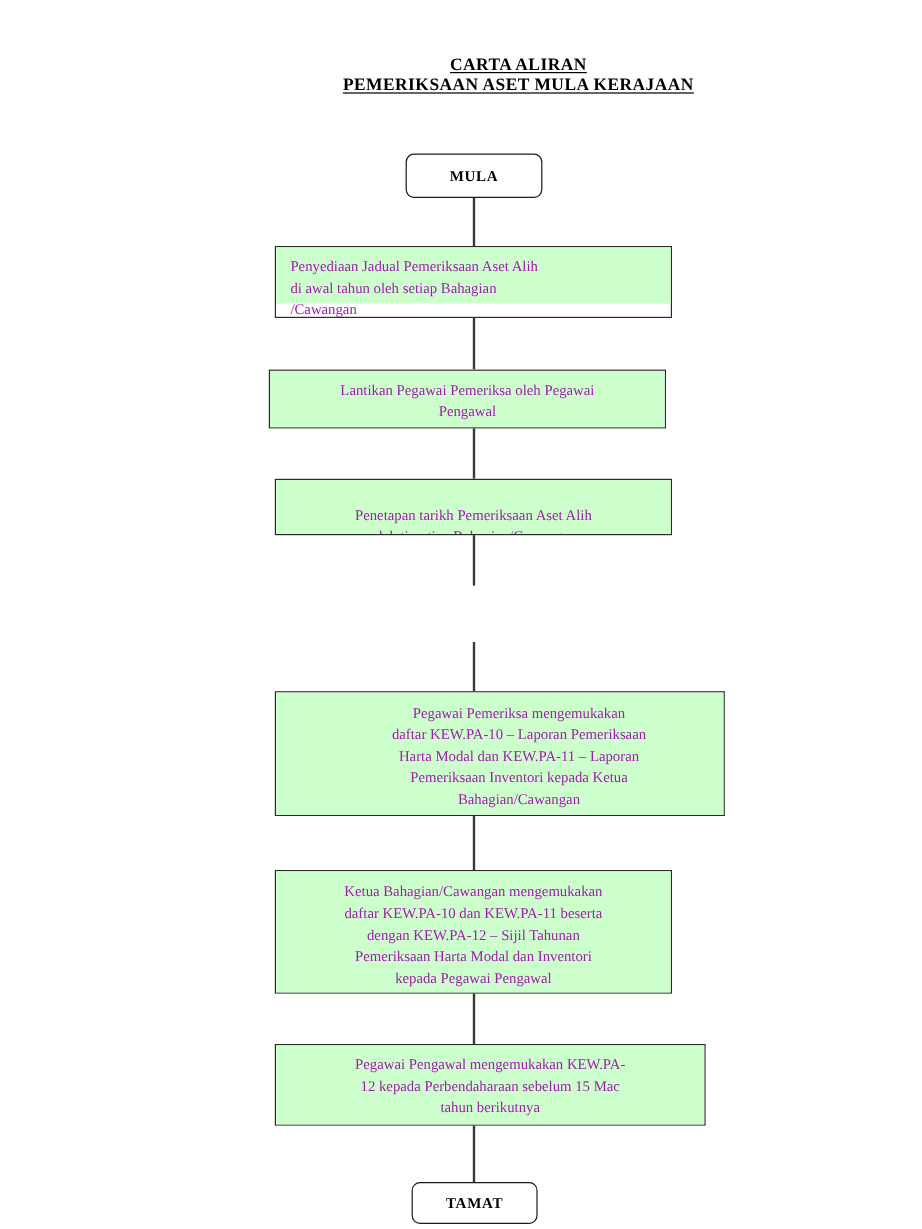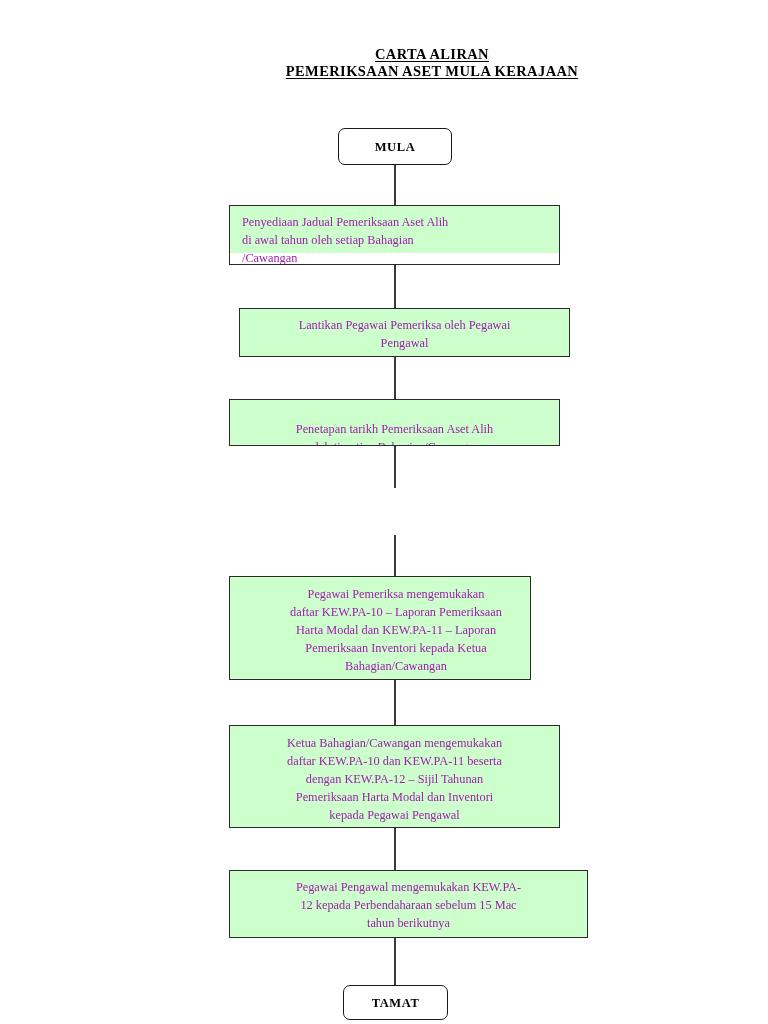--- a/index.html
+++ b/index.html
@@ -122,40 +122,40 @@
 
   <div class="node-process" style="left:229px; top:205px; width:331px; height:60px;">
     <div class="node-fill" style="height:47px;"></div>
     <span class="node-text align-left" style="display:block; padding-top:7px;">Penyediaan Jadual Pemeriksaan Aset Alih
 di awal tahun oleh setiap Bahagian
 /Cawangan</span>
   </div>
 
   <div class="connector" style="top:265px; height:43px;"></div>
 
-  <div class="node-process" style="left:239px; top:308px; width:331px; height:49px;">
+  <div class="node-process" style="left:224px; top:308px; width:331px; height:49px;">
     <div class="node-fill" style="height:49px;"></div>
     <span class="node-text align-center" style="display:block; padding-top:7px;">Lantikan Pegawai Pemeriksa oleh Pegawai
 Pengawal</span>
   </div>
 
   <div class="connector" style="top:357px; height:42px;"></div>
 
   <div class="node-process" style="left:229px; top:399px; width:331px; height:47px;">
     <div class="node-fill" style="height:47px;"></div>
     <span class="node-text align-center" style="display:block; padding-top:20px;">Penetapan tarikh Pemeriksaan Aset Alih
       oleh tiap-tiap Bahagian/Cawangan</span>
   </div>
 
   <div class="connector" style="top:446px; height:42px;"></div>
 
 
   <div class="connector" style="top:535px; height:41px;"></div>
 
-  <div class="node-process" style="left:229px; top:576px; width:302px; height:104px;padding-left:32px;">
+  <div class="node-process" style="left:229px; top:576px; width:375px; height:104px;padding-left:32px;">
     <div class="node-fill" style="height:104px;"></div>
     <span class="node-text align-center" style="display:block; padding-top:8px;">Pegawai Pemeriksa mengemukakan
 daftar KEW.PA-10 – Laporan Pemeriksaan
 Harta Modal dan KEW.PA-11 – Laporan
 Pemeriksaan Inventori kepada Ketua
 Bahagian/Cawangan</span>
   </div>
 
   <div class="connector" style="top:680px; height:45px;"></div>
 

